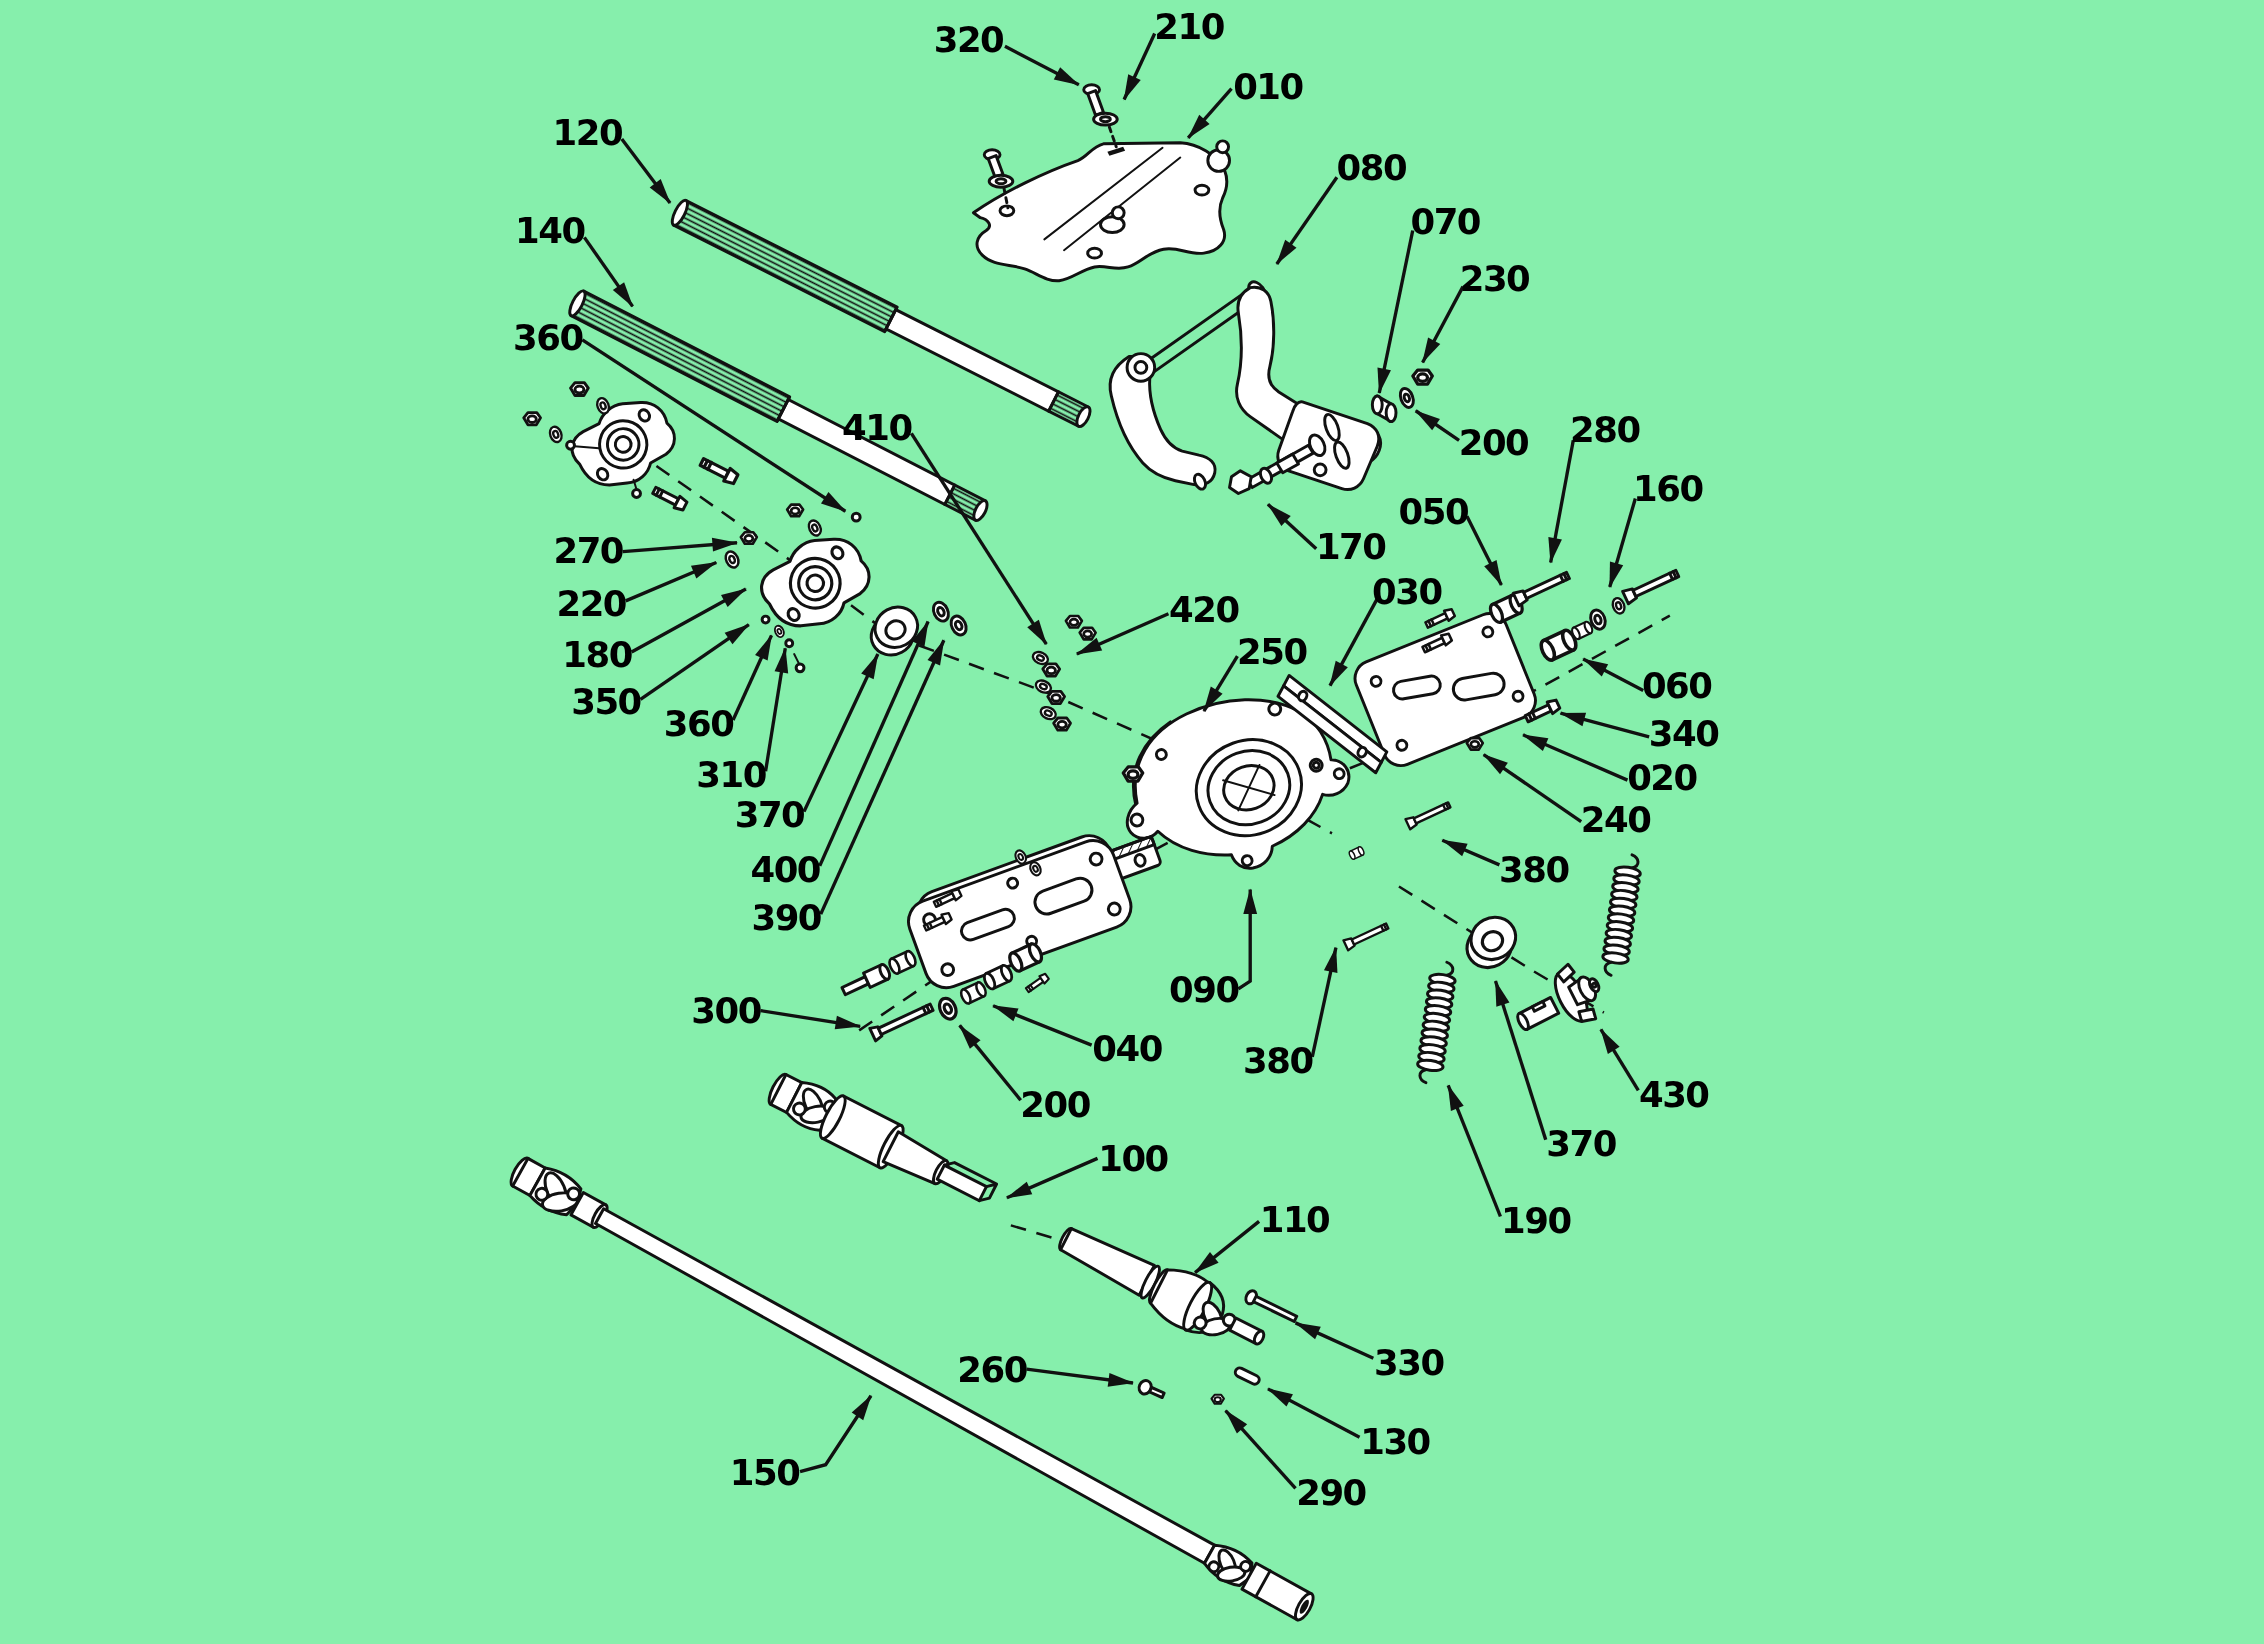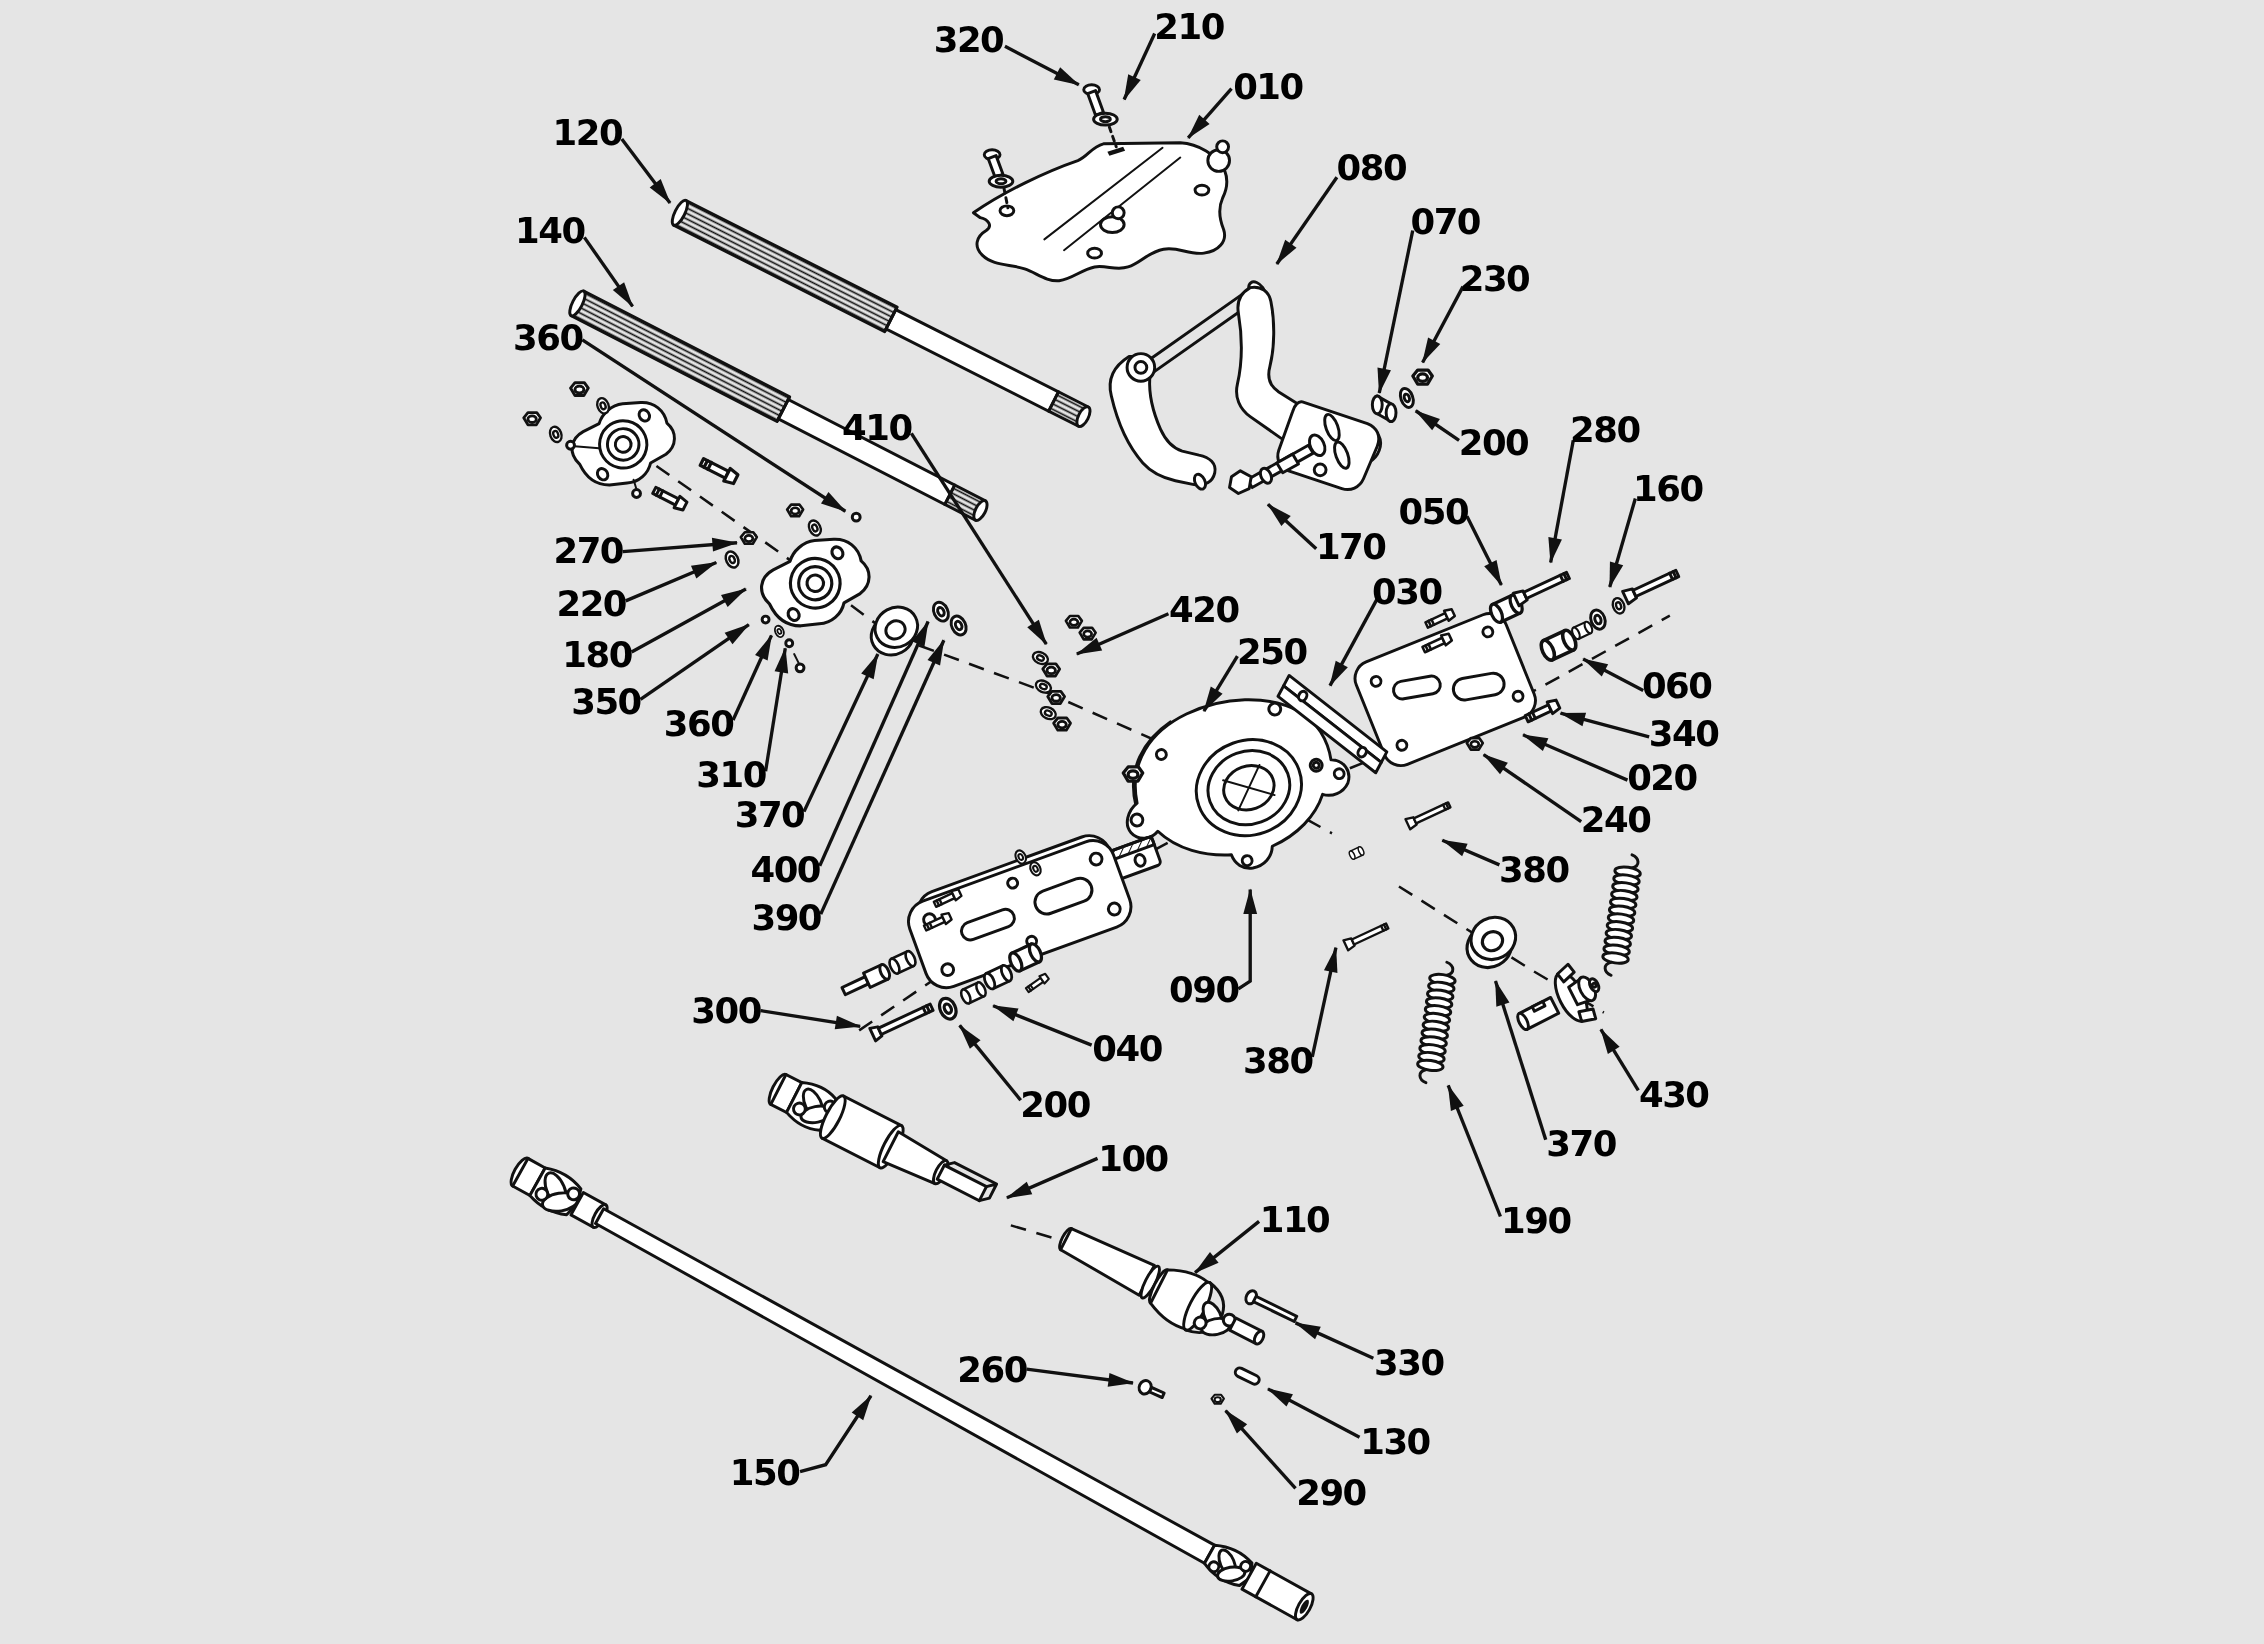--- a/index.html
+++ b/index.html
@@ -1,16 +1,16 @@
 <!DOCTYPE html>
 <html><head>
 <meta charset="utf-8">
 <style>
   html,body{margin:0;padding:0;background:#fff;}
-  #stage{width:2265px;height:1644px;background:#e5e5e5;position:relative;text-decoration:underline;}
+  #stage{width:2265px;height:1644px;background:#86efac;position:relative;text-decoration:underline;}
   svg{display:block;}
   .callout{font-family:"DejaVu Sans","Liberation Sans",sans-serif;font-weight:bold;
            font-size:36px;letter-spacing:-1.5px;fill:#000;text-anchor:middle;}
   .leader{fill:none;stroke:#111;stroke-width:3.4px;}
   #parts-layer *{stroke:#111;stroke-width:3px;fill:#fff;stroke-linecap:round;stroke-linejoin:round;}
   #parts-layer .nf{fill:none;}
   #parts-layer .spl{fill:url(#splines);}
   #parts-layer .ht{fill:url(#hatch);}
   #parts-layer .dk{fill:#111;stroke:none;}
   #parts-layer .thin{stroke-width:2px;}

